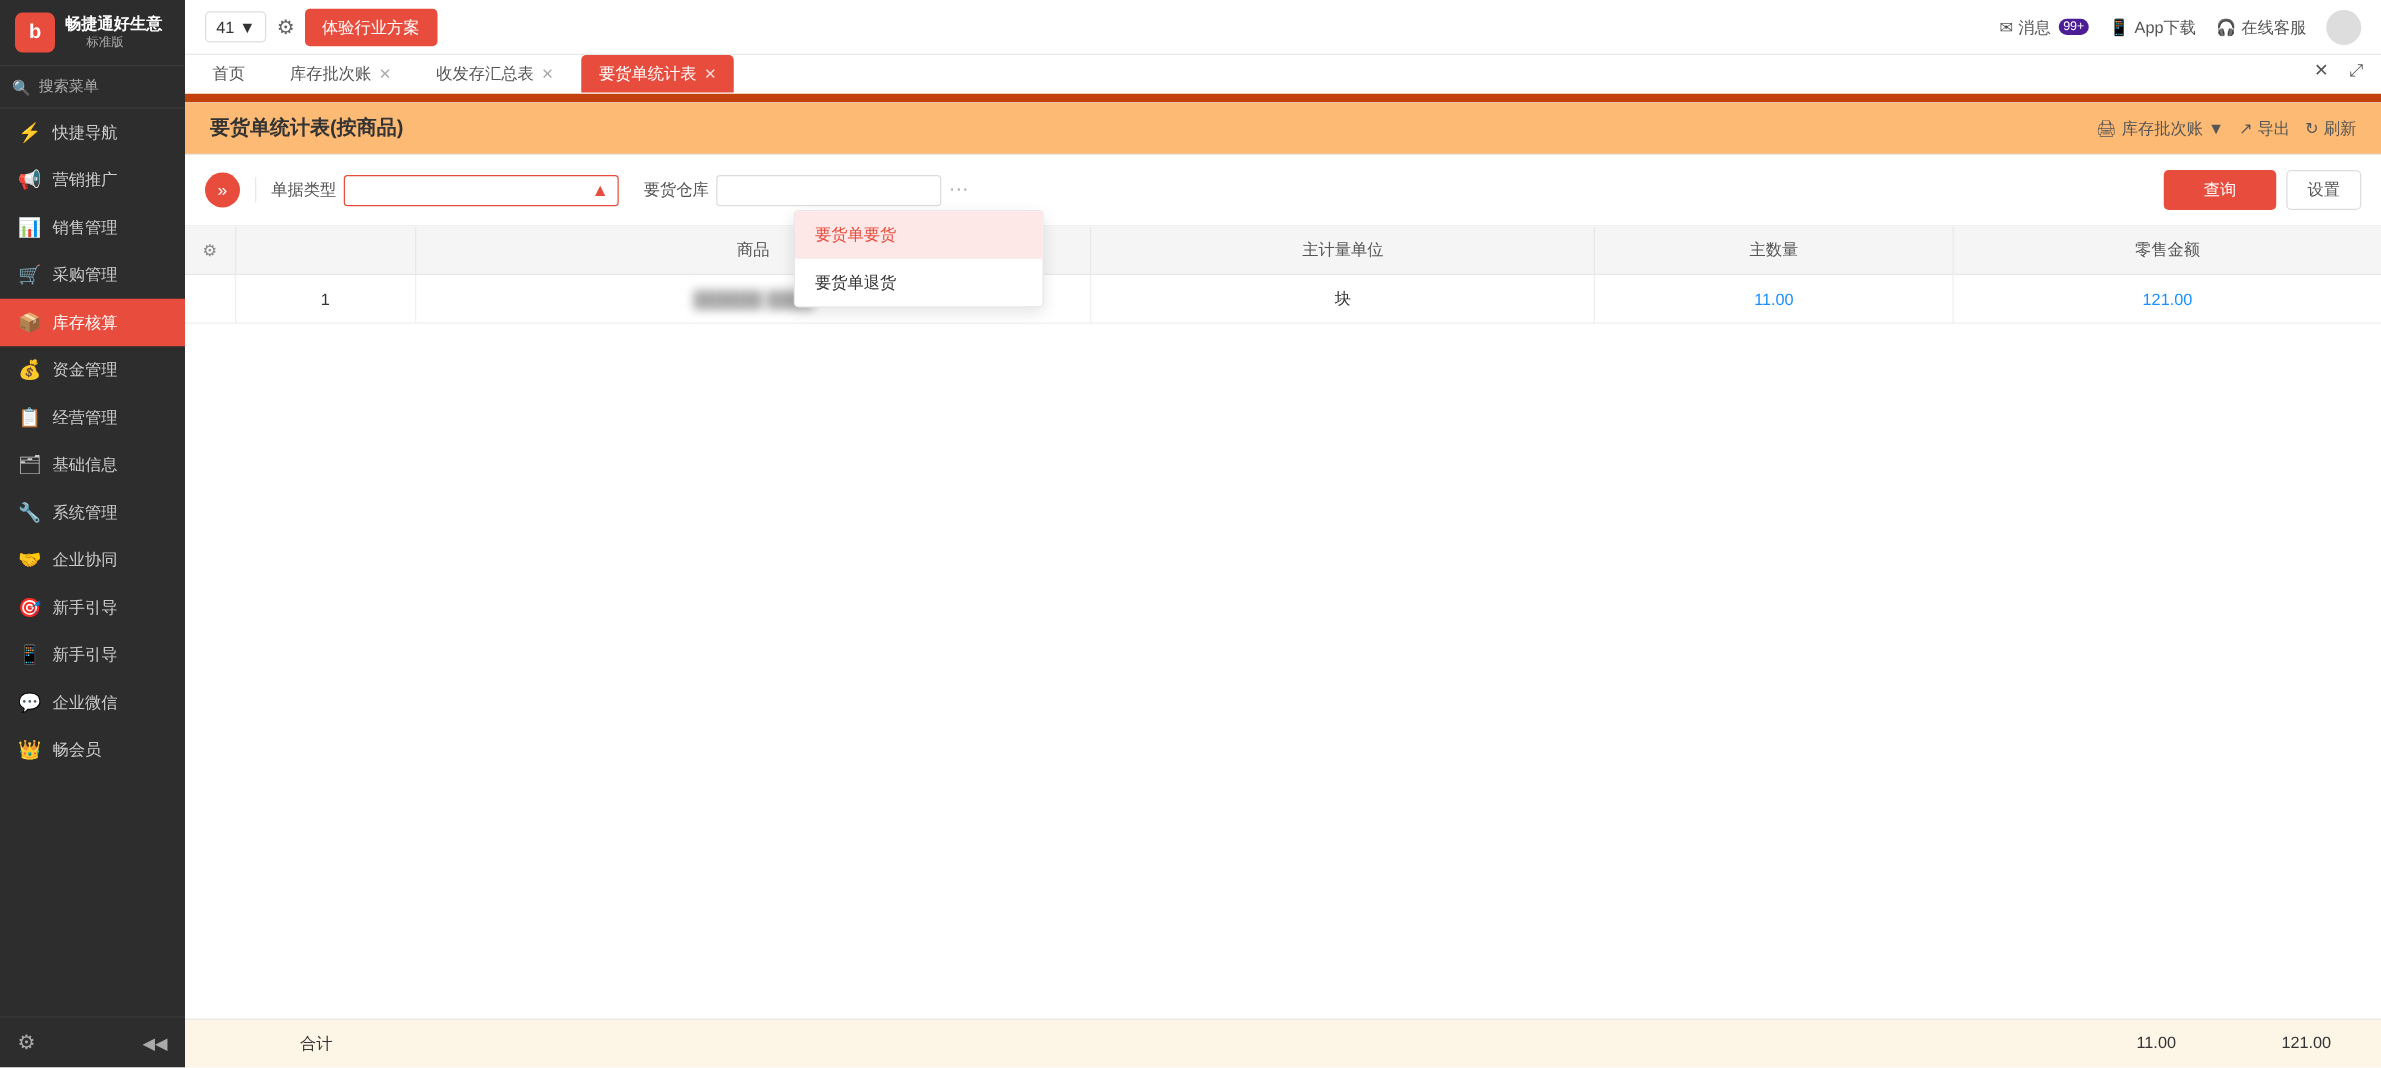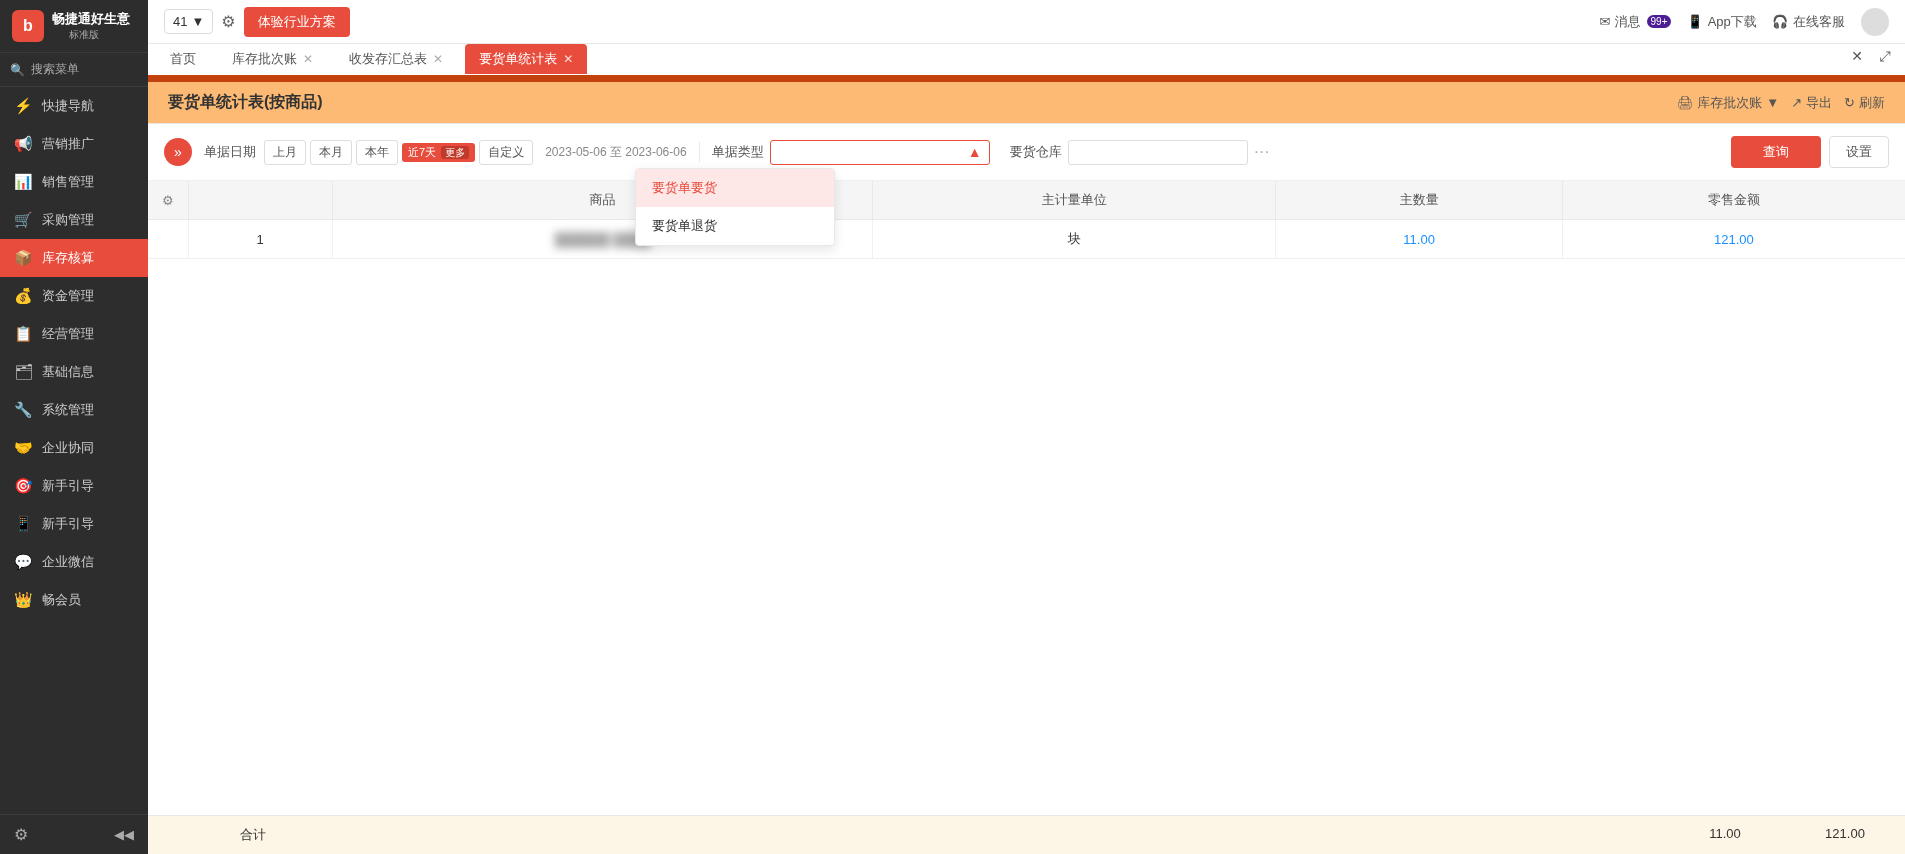--- a/index.html
+++ b/index.html
@@ -626,34 +626,20 @@
           <span>刷新</span>
         </div>
       </div>
     </div>
 
     <div class="filter-area">
       <div class="filter-expand-btn">
         <span>»</span>
       </div>
 
-      <div class="filter-group">
-        <span class="filter-label">单据日期</span>
-        <div class="date-btns">
-          <button class="date-btn">上月</button>
-          <button class="date-btn">本月</button>
-          <button class="date-btn">本年</button>
-          <span class="date-range-badge">
-            <span>近7天</span>
-            <span style="margin-left:2px;background:#c0392b;padding:1px 4px;border-radius:3px;font-size:10px;">更多</span>
-          </span>
-          <button class="date-btn">自定义</button>
-        </div>
-        <span class="date-display">2023-05-06 至 2023-06-06</span>
-      </div>
 
       <div class="filter-divider"></div>
 
       <div class="filter-select-group">
         <span class="filter-select-label">单据类型</span>
         <div class="select-input-wrapper">
           <input class="select-input" type="text" value="" style="">
           <span class="select-arrow">▲</span>
         </div>
       </div>

